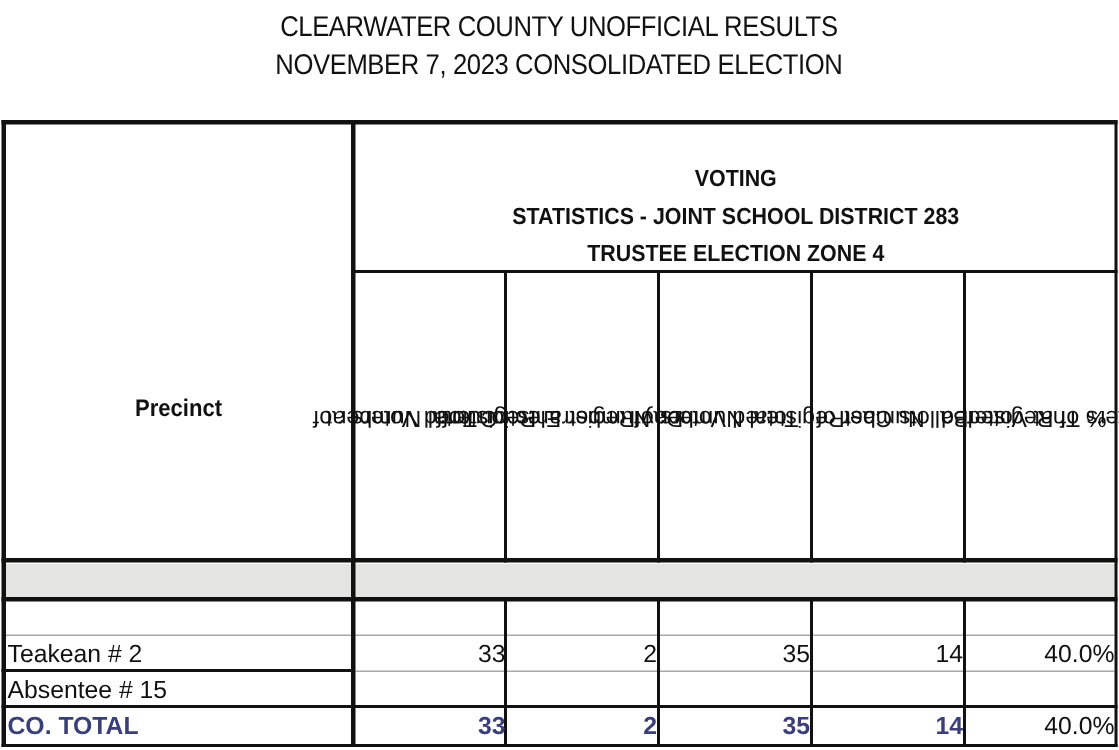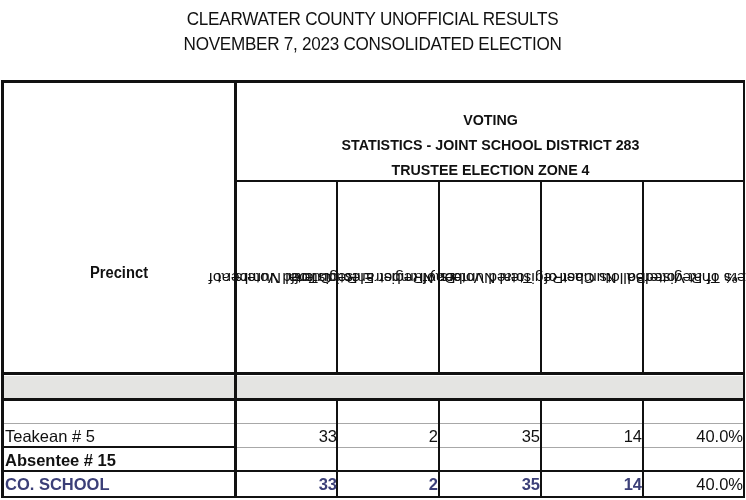--- a/index.html
+++ b/index.html
@@ -85,32 +85,32 @@
     <span>Ballots Cast</span>
   </span>
 </div>
 <div class="vhead" style="left:644px;">
   <span>
     <span>% of Registered</span>
     <span>Voters That Voted</span>
   </span>
 </div>
 
-<div class="lbl" style="top:424px;">Teakean # 5</div>
+<div class="lbl" style="top:424px;">Teakean # 2</div>
 <div class="cell" style="left:237px;width:100px;top:424px;">33</div>
 <div class="cell" style="left:338px;width:100px;top:424px;">2</div>
 <div class="cell" style="left:440px;width:100px;top:424px;">35</div>
 <div class="cell" style="left:542px;width:100px;top:424px;">14</div>
 <div class="cell" style="left:644px;width:99px;top:424px;">40.0%</div>
 
-<div class="lbl" style="top:448px;font-weight:bold;">Absentee # 15</div>
+<div class="lbl" style="top:448px;">Absentee # 15</div>
 <div class="cell" style="left:237px;width:100px;top:448px;"></div>
 <div class="cell" style="left:338px;width:100px;top:448px;"></div>
 <div class="cell" style="left:440px;width:100px;top:448px;"></div>
 <div class="cell" style="left:542px;width:100px;top:448px;"></div>
 <div class="cell" style="left:644px;width:99px;top:448px;"></div>
 
-<div class="lbl total" style="top:472px;">CO. SCHOOL</div>
+<div class="lbl total" style="top:472px;">CO. TOTAL</div>
 <div class="cell total" style="left:237px;width:100px;top:472px;">33</div>
 <div class="cell total" style="left:338px;width:100px;top:472px;">2</div>
 <div class="cell total" style="left:440px;width:100px;top:472px;">35</div>
 <div class="cell total" style="left:542px;width:100px;top:472px;">14</div>
 <div class="cell pct-total" style="left:644px;width:99px;top:472px;">40.0%</div>
 
 </body></html>

